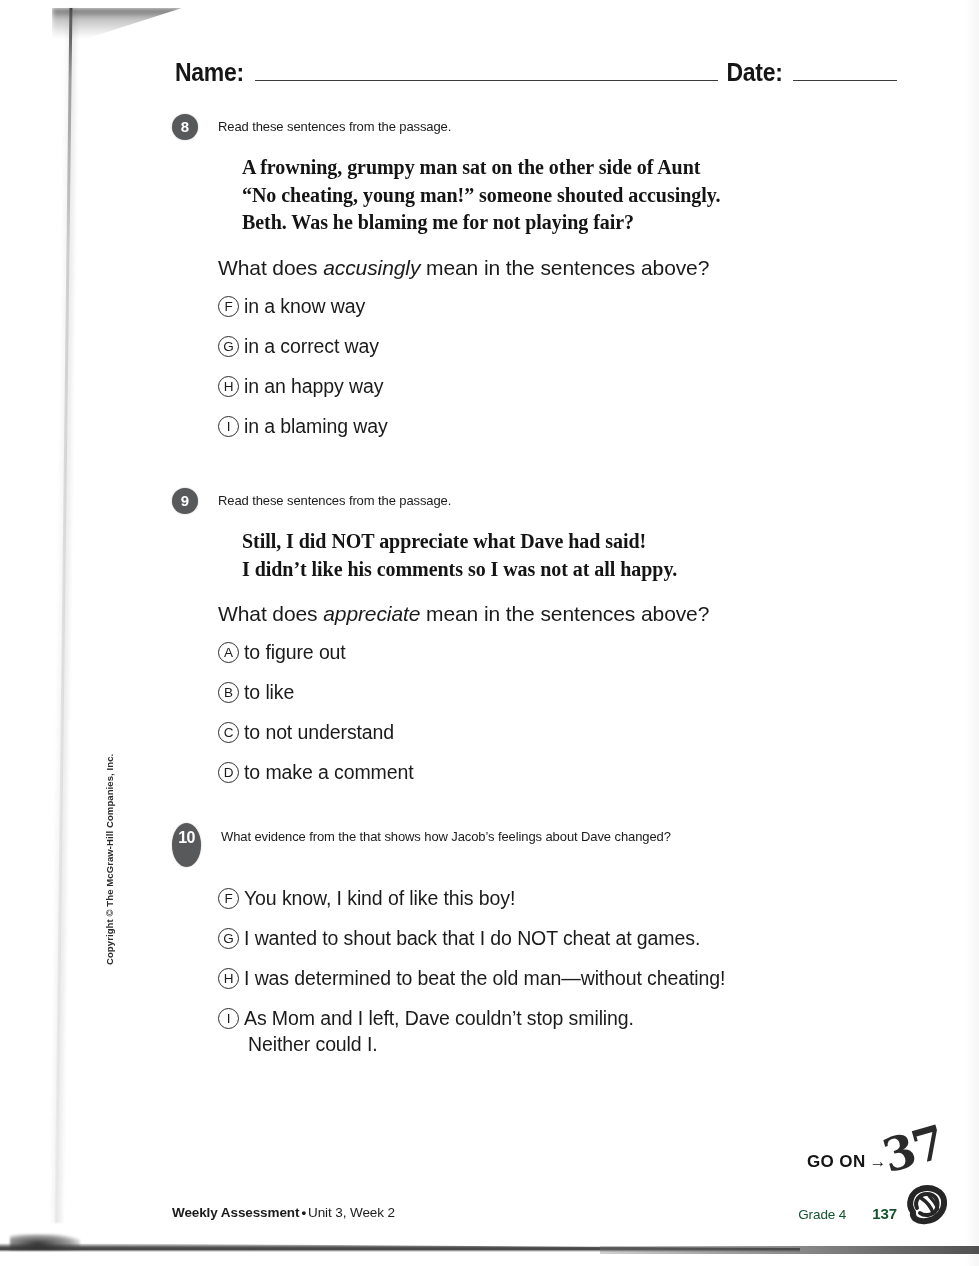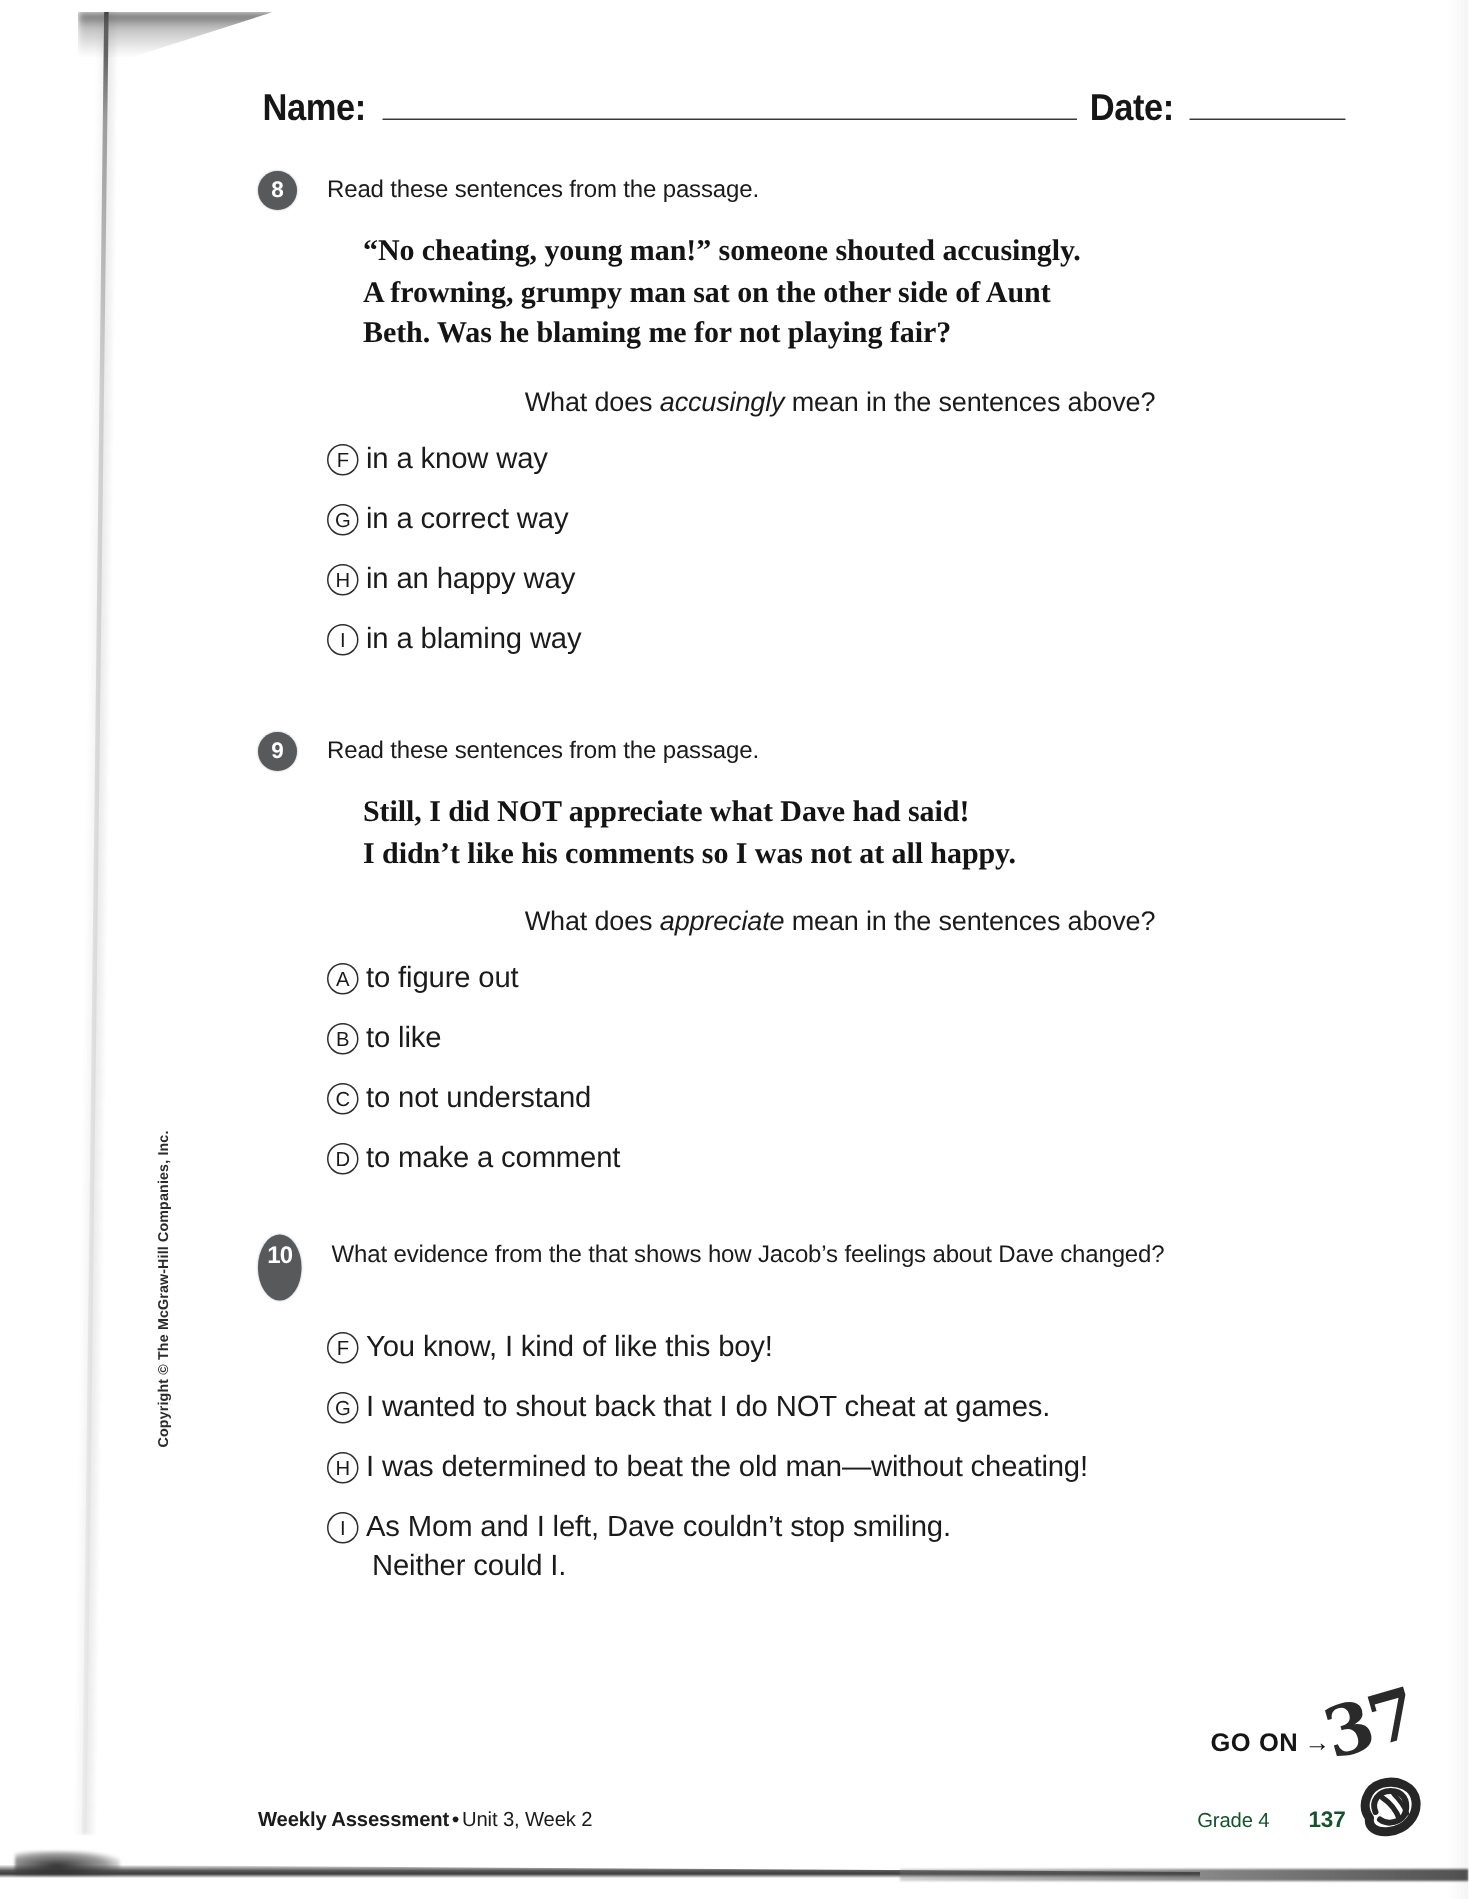--- a/index.html
+++ b/index.html
@@ -204,45 +204,44 @@
     width: 29px;
     height: 44px;
     line-height: 29px;
     font-size: 16px;
     letter-spacing: -0.6px;
     margin-top: 0;
   }
   .q-stem {
     flex: 1 1 auto;
     margin-left: 20px;
-    font-size: 16px;
+    font-size: 13px;
     line-height: 27px;
     color: #1b1b1b;
     letter-spacing: -0.1px;
   }
   .q-stem.wide { max-width: 615px; }
 
   .passage {
     margin: 14px 0 0 70px;
     font-family: "Liberation Serif", serif;
     font-weight: bold;
     font-size: 20px;
     line-height: 27.5px;
     color: #141414;
     letter-spacing: -0.05px;
   }
   .passage .pline { display: block; }
 
   .q-prompt {
     margin: 18px 0 0 46px;
-    font-size: 18px;
+    font-size: 21px;
     line-height: 26px;
     color: #1b1b1b;
     letter-spacing: -0.1px;
-    text-align: center;
   }
   .q-prompt em {
     font-style: italic;
   }
 
   .choices {
     margin: 12px 0 0 46px;
   }
   .choice {
     display: flex;
@@ -350,22 +349,22 @@
     <span class="nd-label">Date:</span>
     <span class="nd-rule date-rule"></span>
   </div>
 
   <div class="question" style="top:113px;">
     <div class="q-head">
       <div class="q-badge">8</div>
       <div class="q-stem">Read these sentences from the passage.</div>
     </div>
     <div class="passage">
+      <span class="pline">A frowning, grumpy man sat on the other side of Aunt</span>
       <span class="pline">“No cheating, young man!” someone shouted accusingly.</span>
-      <span class="pline">A frowning, grumpy man sat on the other side of Aunt</span>
       <span class="pline">Beth. Was he blaming me for not playing fair?</span>
     </div>
     <div class="q-prompt"><span>What does </span><em>accusingly</em><span> mean in the sentences above?</span></div>
     <div class="choices">
       <div class="choice">
         <span class="choice-letter">F</span>
         <span class="choice-text">in a know way</span>
       </div>
       <div class="choice">
         <span class="choice-letter">G</span>

